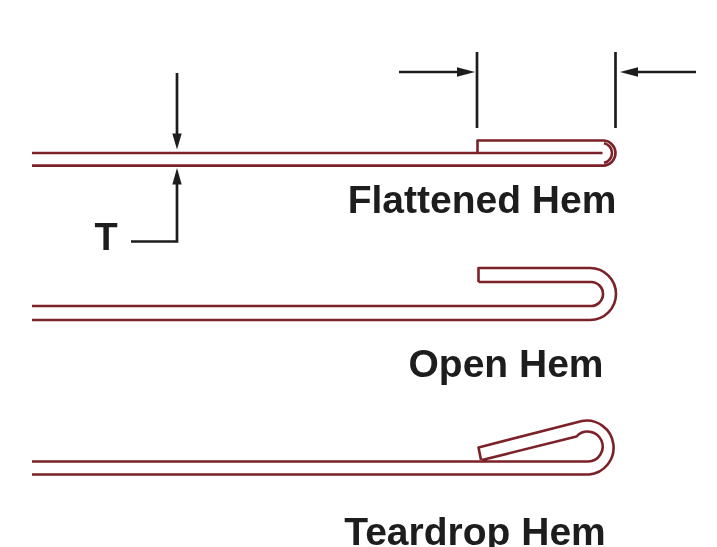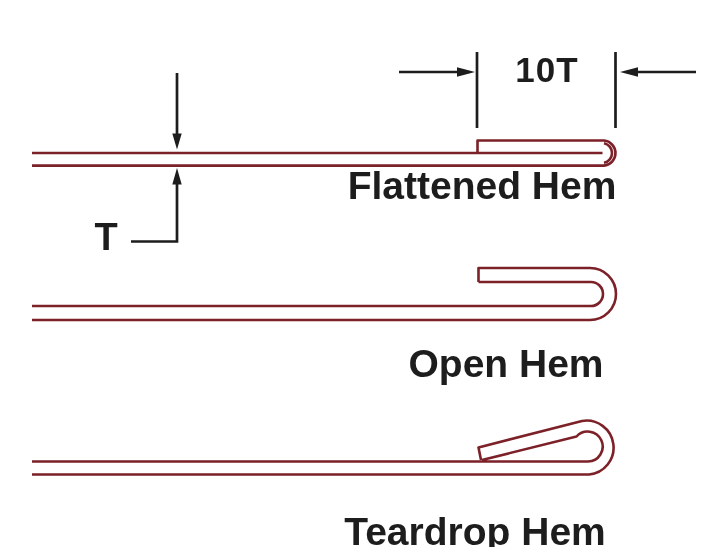--- a/index.html
+++ b/index.html
@@ -95,22 +95,21 @@
     </g>
 
     <g>
       <path class="dim-line" d="M 177,73 L 177,135"></path>
       <polygon class="arrow-head" points="177,149.5 172.3,133.5 181.7,133.5"></polygon>
       <path class="dim-line" d="M 131,241.5 L 177,241.5 L 177,183.5"></path>
       <polygon class="arrow-head" points="177,168 172.3,184.5 181.7,184.5"></polygon>
     </g>
   </svg>
 
-  <div class="label dim-label-10t" style="left:547px; top:52px;">10T</div>
 
   <div class="label dim-label-t" style="left:106px; top:218px;">T</div>
 
-  <div class="label hem-label" style="left:482px; top:166px;">Flattened Hem</div>
+  <div class="label hem-label" style="left:482px; top:180px;">Flattened Hem</div>
 
   <div class="label hem-label" style="left:506px; top:344px;">Open Hem</div>
 
   <div class="label hem-label" style="left:475px; top:512px;text-align:right;">Teardrop Hem</div>
 </div>
 
 </body></html>

